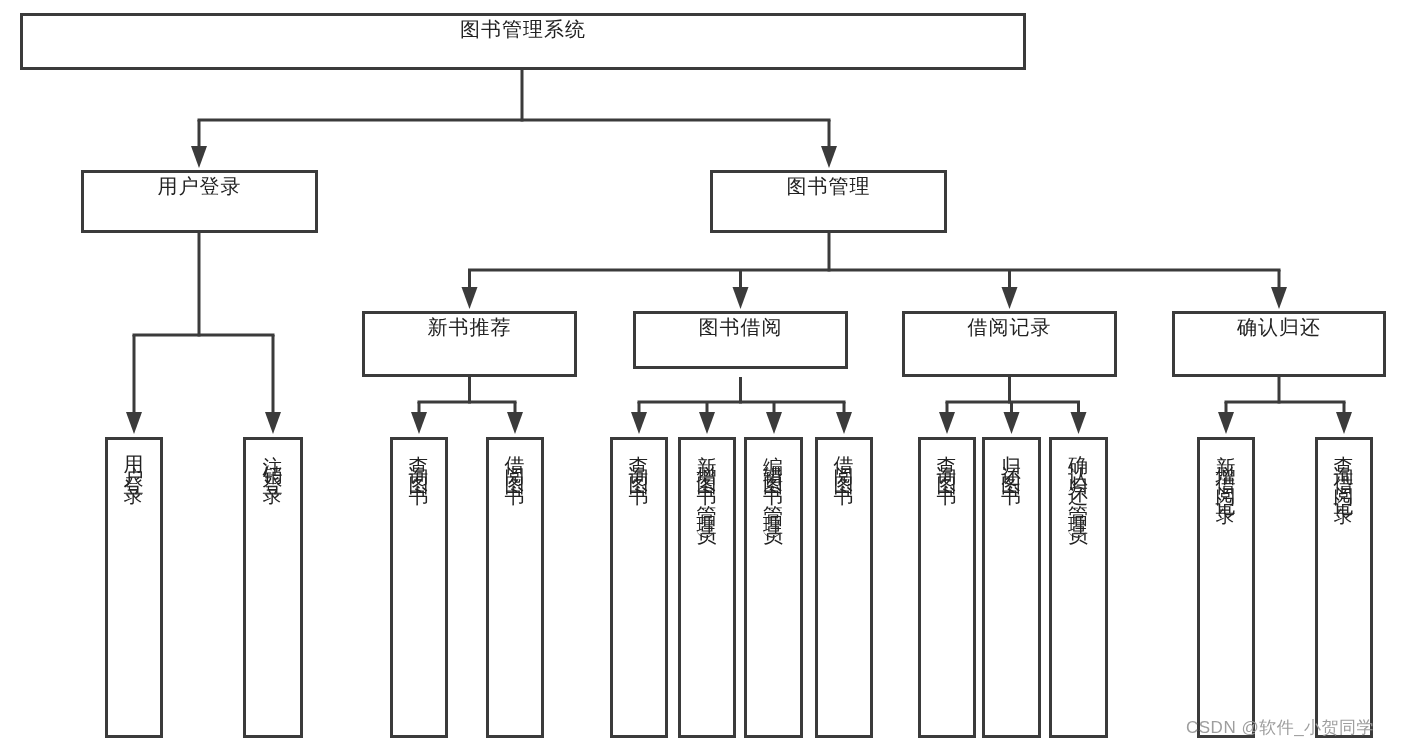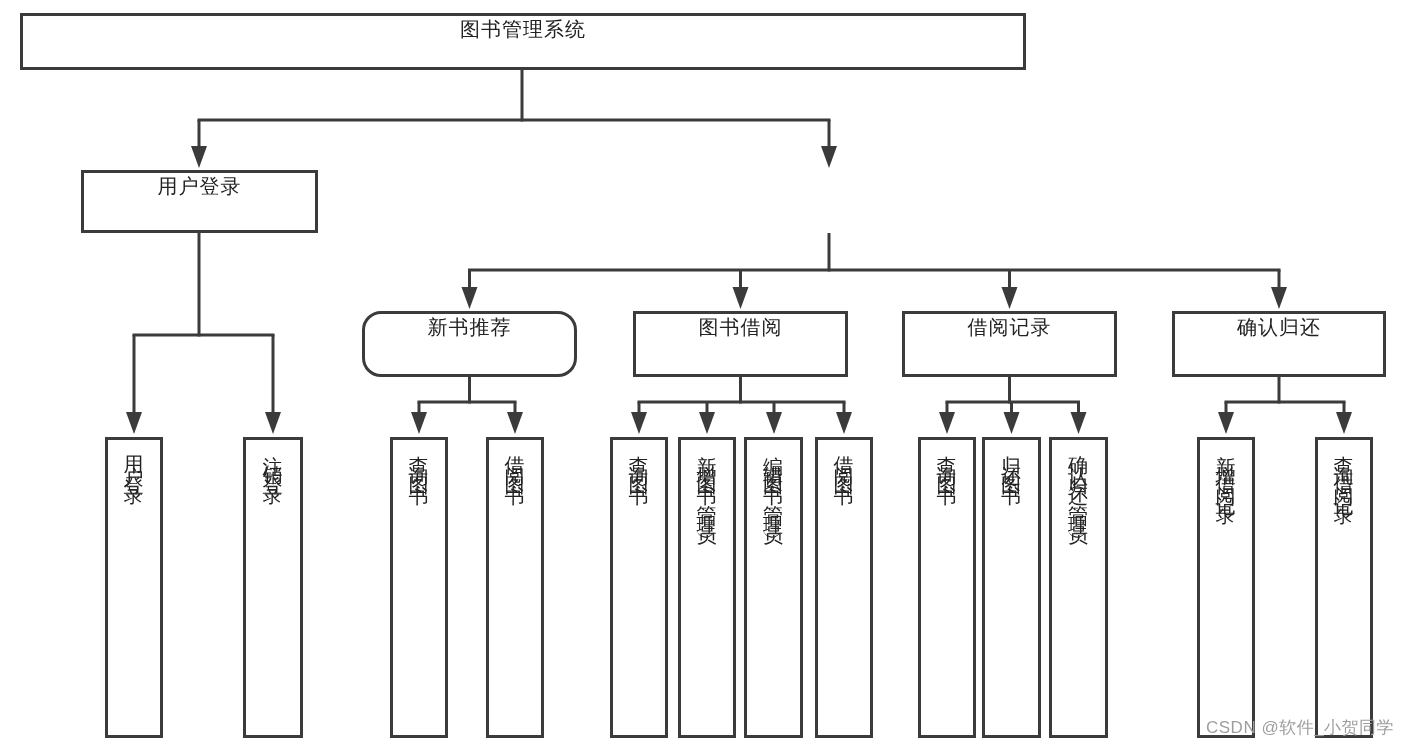--- a/index.html
+++ b/index.html
@@ -37,21 +37,20 @@
     line-height: 1;
   }
   #watermark {
     position: absolute;
     left: 1186px;
     top: 716px;
     font-size: 17px;
     color: #9e9e9e;
     letter-spacing: 0.5px;
     white-space: nowrap;
-    margin-left: 20px;
   }
   line { stroke: #3b3b3b; stroke-width: 3; }
   polygon { fill: #3b3b3b; stroke: none; }
 </style>
 </head>
 <body>
 
 <div id="canvas">
 
   <svg id="wires" viewBox="0 0 1405 747" xmlns="http://www.w3.org/2000/svg">
@@ -116,25 +115,28 @@
     <polygon points="1344,434 1336,412 1352,412"></polygon>
   </svg>
 
   <div class="node" style="left:20px; top:13px; width:1006px; height:57px;">
     <span>图书管理系统</span>
   </div>
 
   <div class="node" style="left:81px; top:170px; width:237px; height:63px;">
     <span>用户登录</span>
   </div>
+  <div class="node" style="left:710px; top:170px; width:237px; height:63px;">
+    <span>图书管理</span>
+  </div>
 
-  <div class="node" style="left:362px; top:311px; width:215px; height:66px;border-radius:19px;">
+  <div class="node" style="left:362px; top:311px; width:215px; height:66px;">
     <span>新书推荐</span>
   </div>
-  <div class="node" style="left:633px; top:311px; width:215px; height:66px;">
+  <div class="node" style="left:633px; top:311px; width:215px; height:58px;">
     <span>图书借阅</span>
   </div>
   <div class="node" style="left:902px; top:311px; width:215px; height:66px;">
     <span>借阅记录</span>
   </div>
   <div class="node" style="left:1172px; top:311px; width:214px; height:66px;">
     <span>确认归还</span>
   </div>
 
   <div class="node vertical" style="left:105px; top:437px; width:58px; height:301px;">

